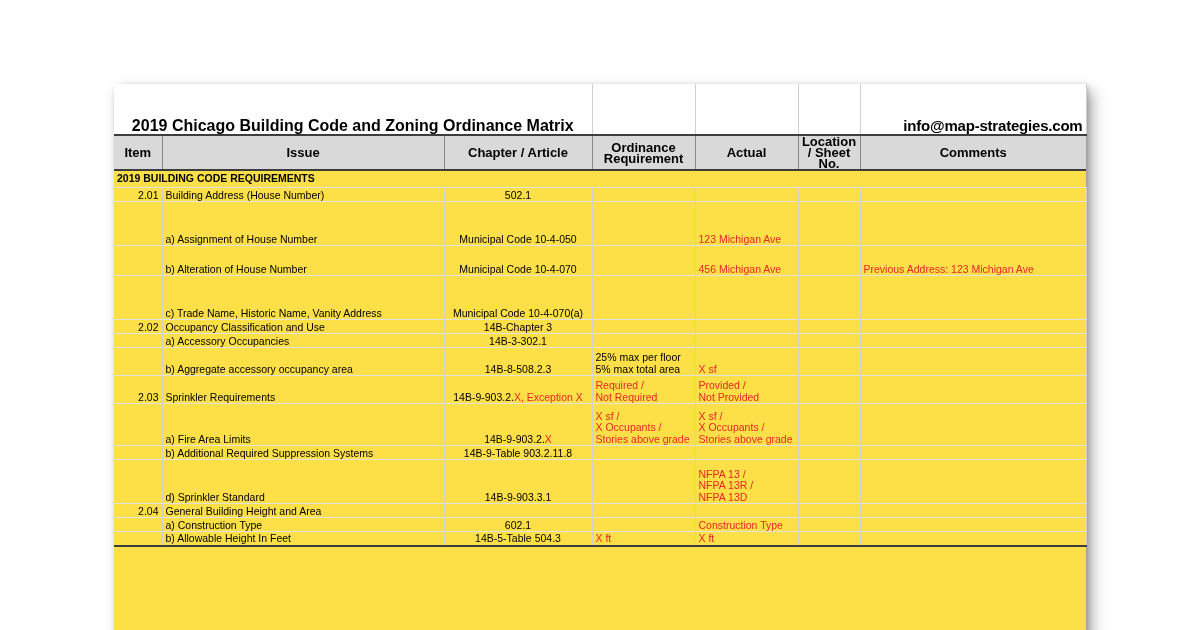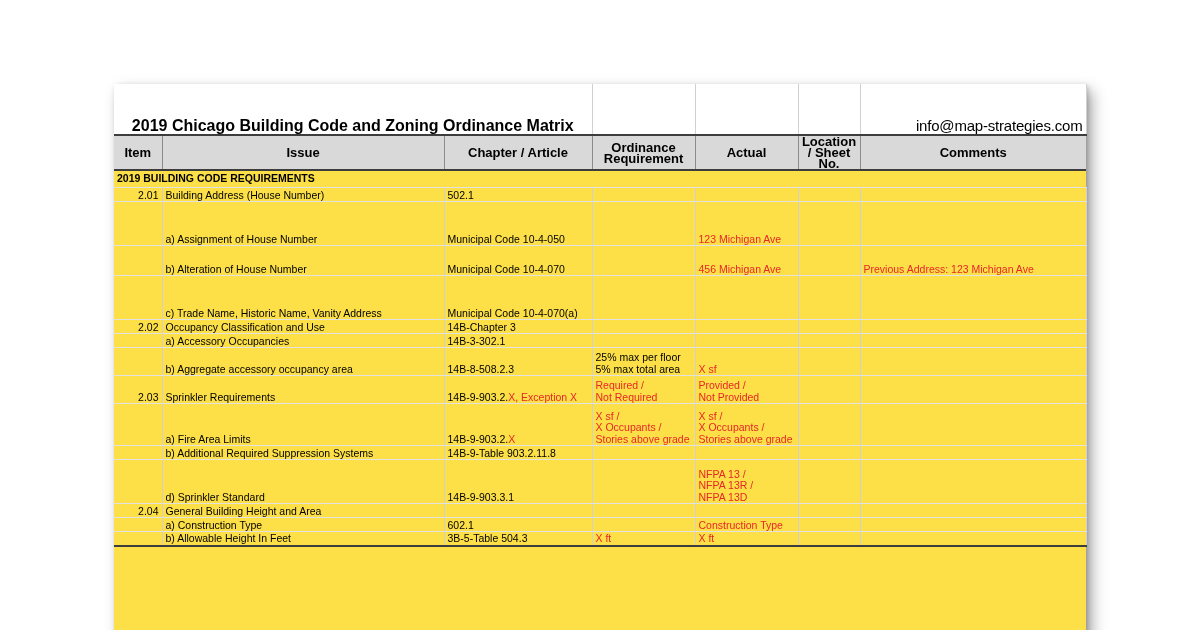--- a/index.html
+++ b/index.html
@@ -52,21 +52,21 @@
     height: 47px;
     border-bottom: 2px solid #3d3d3d;
     border-right: 1px solid #d0d0d0;
     vertical-align: bottom;
     padding-bottom: 3px;
     background: #ffffff;
   }
   td.email-cell {
     text-align: right;
     font-size: 15px;
-    font-weight: normal;
+    font-weight: bold;
     padding-right: 6px;
     letter-spacing: -0.2px;
   }
   tr.title-row td.blank-top { border-right: 1px solid #d0d0d0; }
 
   
   tr.colhead td {
     background: #d9d9d9;
     height: 25px;
     text-align: center;
@@ -88,21 +88,21 @@
     font-size: 10.5px;
     vertical-align: middle;
     border-right: none;
     margin-top: 48px;
   }
   tr.section-row td.sec-label { text-align: left; padding-left: 3px; }
 
   
   td.item    { text-align: right;  padding-right: 5px; }
   td.issue   { text-align: left;   padding-left: 5px; }
-  td.chap    { text-align: left;  padding-right: 2px; }
+  td.chap    { text-align: center;  padding-right: 2px; }
   td.ord     { text-align: left;   padding-left: 4px; white-space: normal; }
   td.act     { text-align: left;   padding-left: 4px; white-space: normal; }
   td.loc     { text-align: left; }
   td.com     { text-align: left;   padding-left: 4px; }
 
   .red { color: #e8262a; }
   .blk { color: #000000; }
 
   .ml { display: block; }
 
@@ -281,21 +281,21 @@
           <td class="issue"><span>a) Construction Type</span></td>
           <td class="chap"><span>602.1</span></td>
           <td class="ord"></td>
           <td class="act"><span class="red">Construction Type</span></td>
           <td class="loc"></td>
           <td class="com"></td>
         </tr>
         <tr class="last-row" style="height: 14px;">
           <td class="item"></td>
           <td class="issue"><span>b) Allowable Height In Feet</span></td>
-          <td class="chap"><span>3B-5-Table 504.3</span></td>
+          <td class="chap"><span>14B-5-Table 504.3</span></td>
           <td class="ord"><span class="red">X ft</span></td>
           <td class="act"><span class="red">X ft</span></td>
           <td class="loc"></td>
           <td class="com"></td>
         </tr>
       </tbody>
   </table>
 </div>
 
 </body></html>

